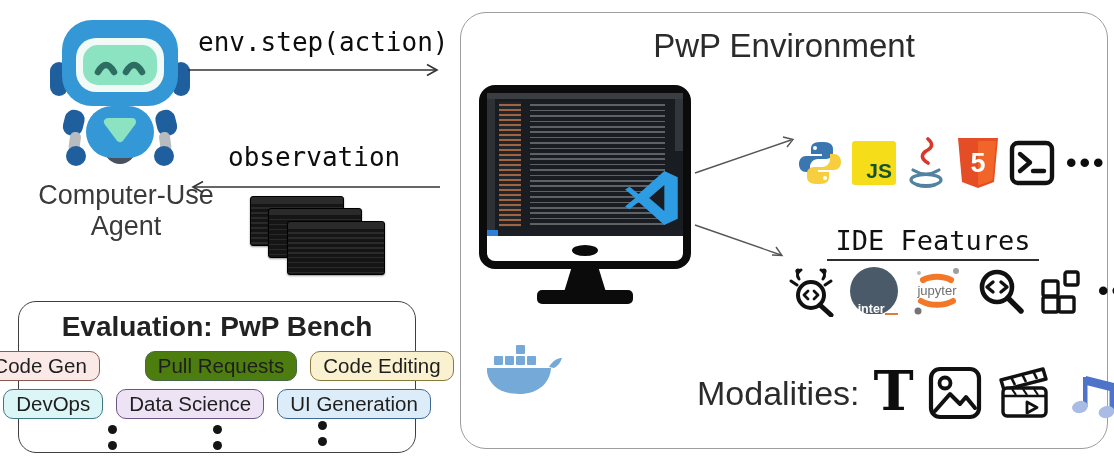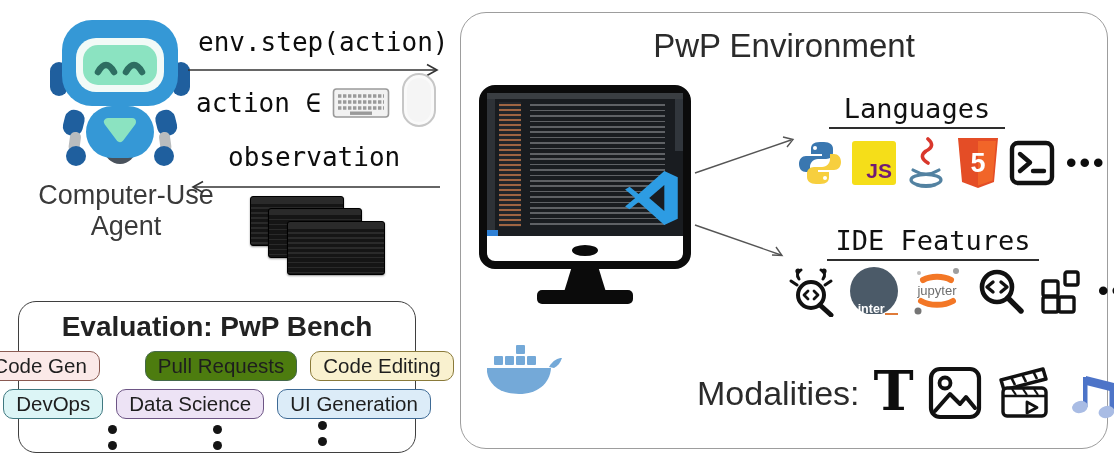--- a/index.html
+++ b/index.html
@@ -72,21 +72,21 @@
 
   .section-heading{position:absolute;text-align:center;font-size:27px;color:#111;padding-bottom:3px;border-bottom:2px solid #2e2e2e;}
   #lang-heading{left:368px;top:80px;width:176px;}
   #ide-heading{left:366px;top:212px;width:212px;}
   .icon-row{position:absolute;display:flex;align-items:center;}
   #lang-icons{left:336px;top:124px;gap:9px;}
   #ide-icons{left:328px;top:250px;gap:11px;}
   .more-dots{font-size:30px;font-weight:bold;color:#0d0d0d;letter-spacing:3px;line-height:1;padding-left:2px;}
 
   #js-box{width:44px;height:44px;background:#f5de19;border-radius:3px;position:relative;}
-  #js-box span{position:absolute;right:4px;bottom:2px;font-size:21px;font-weight:bold;color:#701a75;}
+  #js-box span{position:absolute;right:4px;bottom:2px;font-size:21px;font-weight:bold;color:#14532d;}
 
   #linter-circle{width:48px;height:48px;border-radius:50%;background:#4b5a68;display:flex;flex-direction:row;align-items:flex-end;justify-content:center;}
   #linter-circle .lt{color:#fff;font-size:12.5px;font-weight:bold;text-decoration:underline;line-height:1;}
   #linter-circle .lsub{width:24px;height:2px;background:#e07b39;margin-top:3px;}
 
   #docker{position:absolute;left:10px;top:330px;width:108px;text-align:center;}
   #docker-label{font-size:27px;font-weight:500;color:#74a9d8;margin-top:-2px;letter-spacing:.5px;}
 
   #modalities{position:absolute;left:212px;top:352px;display:flex;align-items:center;gap:14px;}
   #modalities-label{font-size:34px;color:#2b2b2b;margin-left:24px;}
@@ -129,34 +129,20 @@
     <div>Agent</div>
   </div>
 
   <div id="step-label" class="abs mono">env.step(action)</div>
 
   <svg id="action-arrow" class="abs" width="258" height="18">
     <line x1="2" y1="10" x2="250" y2="10" stroke="#333" stroke-width="1.6"></line>
     <polyline points="241,4.5 251,10 241,15.5" fill="none" stroke="#333" stroke-width="1.6"></polyline>
   </svg>
 
-  <div id="action-row" class="abs">
-    <span id="action-in-label" class="mono">action ∈</span>
-    <svg width="58" height="36" viewBox="0 0 58 36">
-      <rect x="1.5" y="4" width="55" height="28" rx="3" fill="#f2f2f2" stroke="#9a9a9a" stroke-width="1.6"></rect>
-      <line x1="6" y1="11" x2="52" y2="11" stroke="#9a9a9a" stroke-width="3.6" stroke-dasharray="3.4 1.6"></line>
-      <line x1="6" y1="17" x2="52" y2="17" stroke="#9a9a9a" stroke-width="3.6" stroke-dasharray="3.4 1.6"></line>
-      <line x1="6" y1="23" x2="52" y2="23" stroke="#9a9a9a" stroke-width="3.6" stroke-dasharray="3.4 1.6"></line>
-      <rect x="18" y="26.5" width="22" height="3.4" fill="#9a9a9a"></rect>
-    </svg>
-    <svg width="36" height="56" viewBox="0 0 36 56" style="margin-top:-6px">
-      <rect x="2" y="2" width="32" height="52" rx="16" fill="#fafafa" stroke="#c7c7c7" stroke-width="2"></rect>
-      <rect x="6" y="6" width="24" height="44" rx="12" fill="#f2f2f2" opacity="0.6"></rect>
-    </svg>
-  </div>
 
   <div id="obs-label" class="abs mono">observation</div>
 
   <svg id="obs-arrow" class="abs" width="252" height="16">
     <line x1="250" y1="8" x2="4" y2="8" stroke="#333" stroke-width="1.6"></line>
     <polyline points="13,2.5 3,8 13,13.5" fill="none" stroke="#333" stroke-width="1.6"></polyline>
   </svg>
 
   <div>
     <div id="shot1" class="shot"></div>
@@ -221,21 +207,20 @@
       <g>
         <line x1="234" y1="160" x2="330" y2="127" stroke="#555" stroke-width="1.4"></line>
         <polyline points="322,124 332,126.5 326,134" fill="none" stroke="#555" stroke-width="1.4"></polyline>
       </g>
       <g>
         <line x1="234" y1="212" x2="320" y2="242" stroke="#555" stroke-width="1.4"></line>
         <polyline points="311,242 321,242.5 315,234" fill="none" stroke="#555" stroke-width="1.4"></polyline>
       </g>
     </svg>
 
-    <div id="lang-heading" class="section-heading mono">Languages</div>
     <div id="lang-icons" class="icon-row">
       <svg width="46" height="46" viewBox="0 0 46 46">
         <path d="M23 2c-7 0-9 3-9 7v5h11v2H9c-4 0-7 3-7 8s3 8 7 8h4v-5c0-4 3-8 8-8h8c4 0 7-3 7-6V9c0-4-3-7-9-7h-4z" fill="#3a77b0"></path>
         <circle cx="18" cy="8" r="2" fill="#fff"></circle>
         <g transform="rotate(180 23 23)">
           <path d="M23 2c-7 0-9 3-9 7v5h11v2H9c-4 0-7 3-7 8s3 8 7 8h4v-5c0-4 3-8 8-8h8c4 0 7-3 7-6V9c0-4-3-7-9-7h-4z" fill="#f7cf3e"></path>
           <circle cx="18" cy="8" r="2" fill="#fff"></circle>
         </g>
       </svg>
       <div id="js-box">

